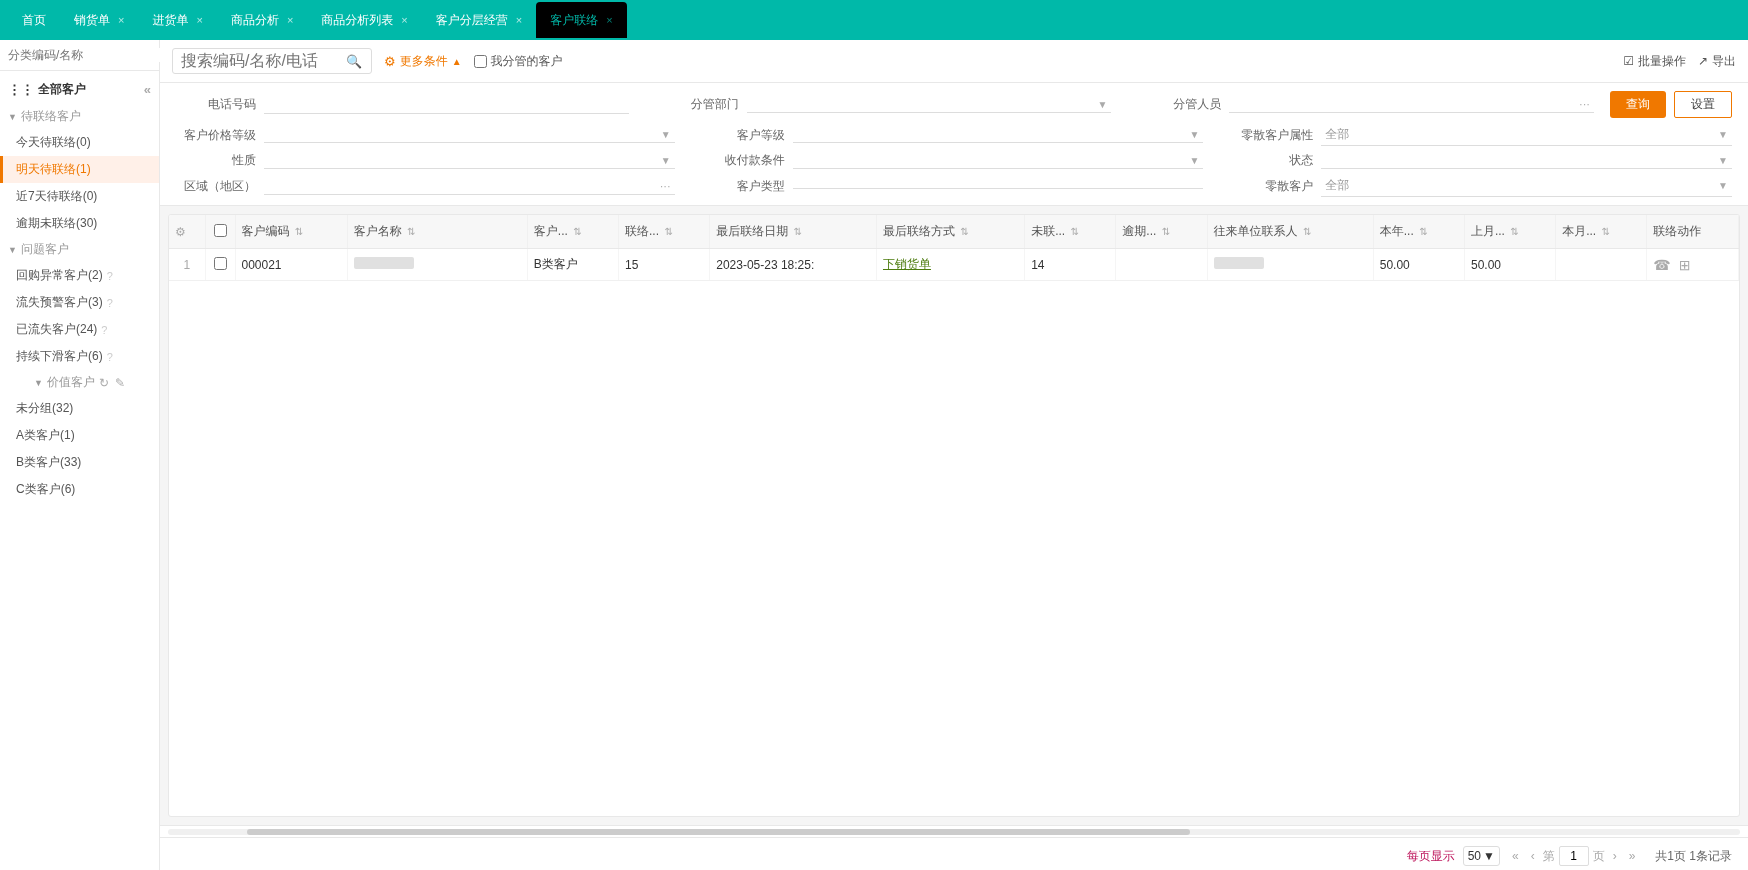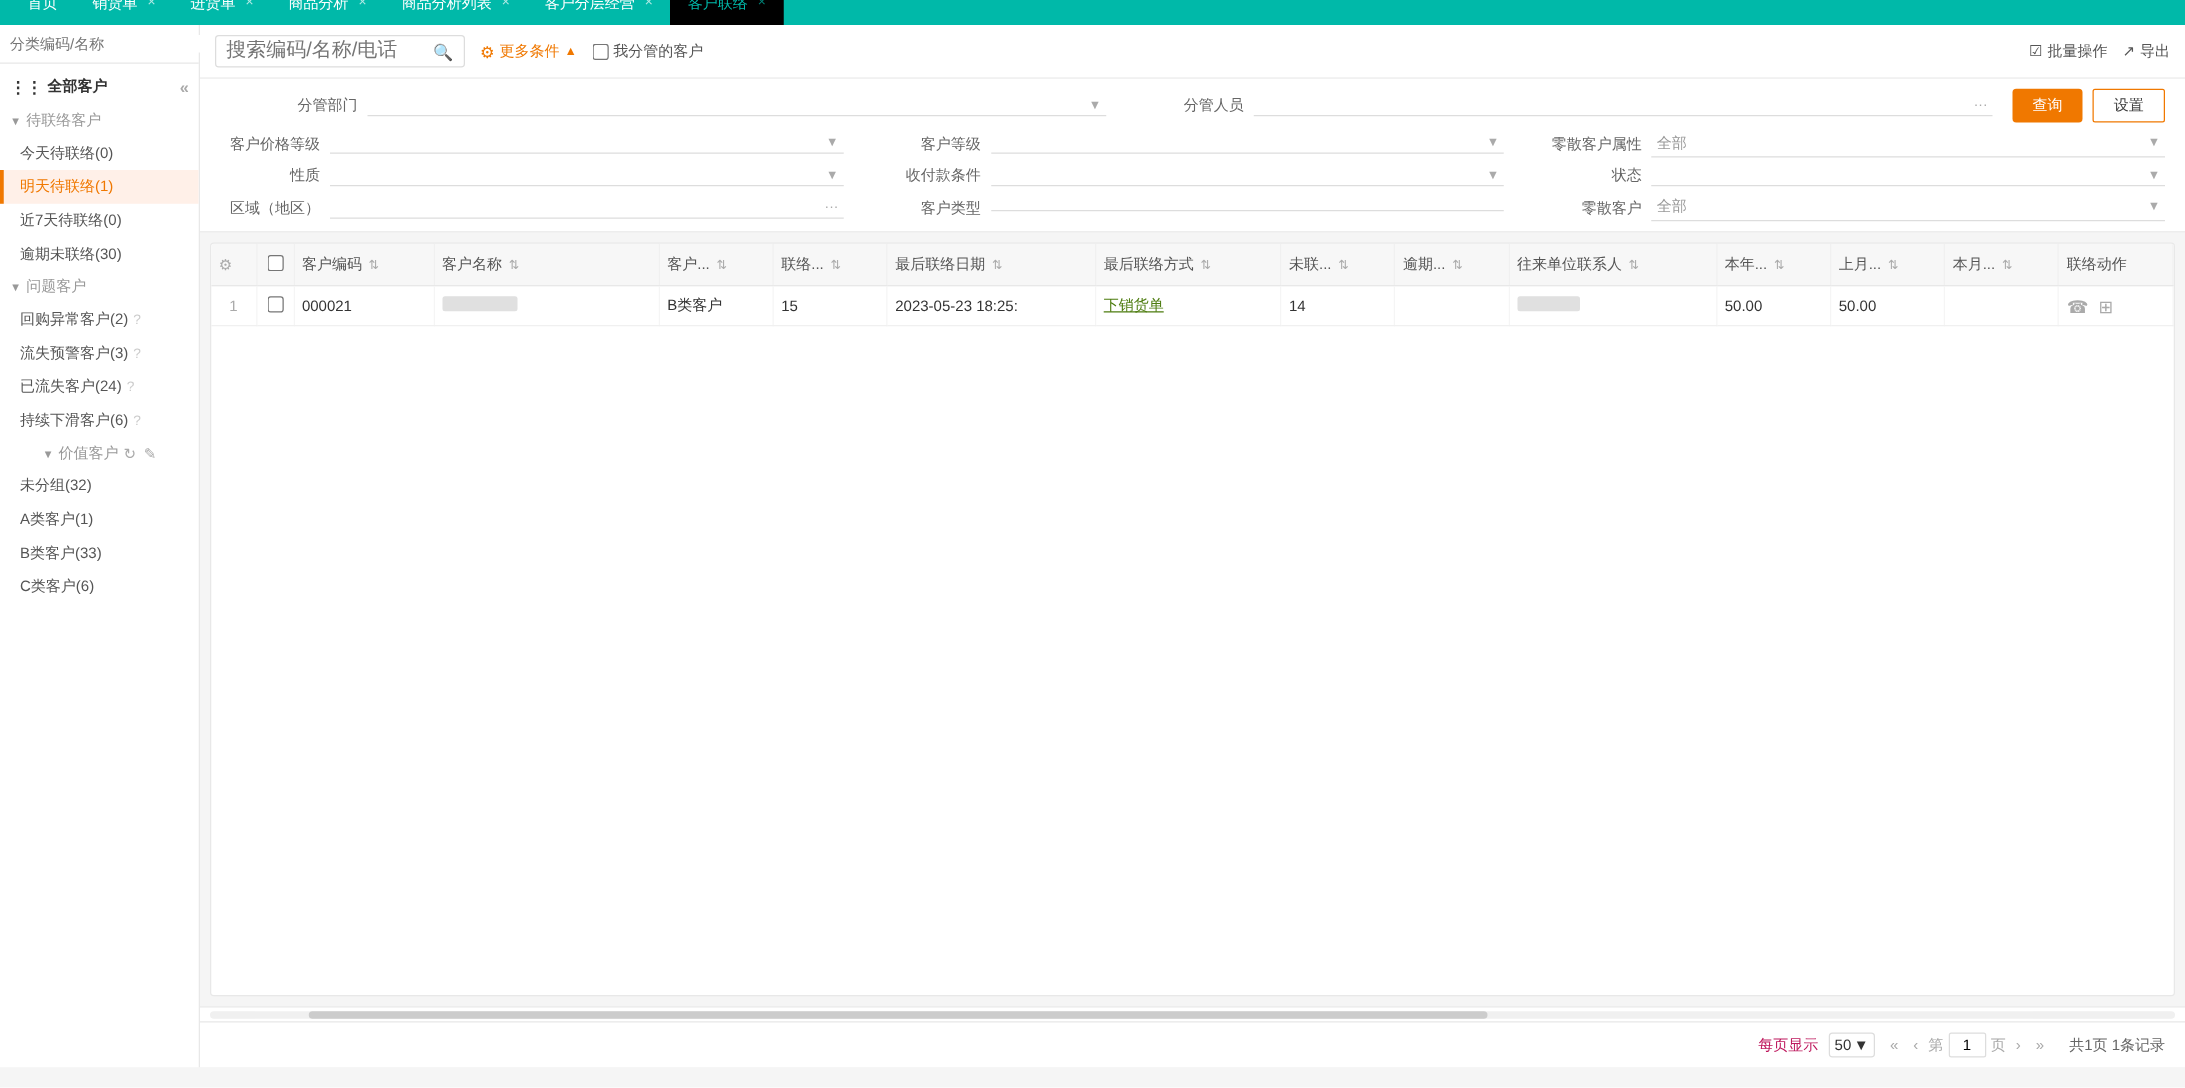--- a/index.html
+++ b/index.html
@@ -1,23 +1,23 @@
 <!DOCTYPE html>
 <html><head>
   <meta charset="utf-8">
   <style>
     * { box-sizing: border-box; margin: 0; padding: 0; font-family: 'Microsoft YaHei', Arial, sans-serif; font-size: 12px; }
     body { background: #f5f5f5; min-width: 1748px; }
 
     
     .top-nav {
       background: #00b9a9;
-      height: 20px;
-      display: flex;
-      align-items: flex-end;
+      height: 40px;
+      display: flex;
+      align-items: center;
       padding: 0 8px;
       gap: 0;
     }
     .nav-item {
       color: #fff;
       padding: 0 14px;
       height: 36px;
       display: flex;
       align-items: center;
       cursor: pointer;
@@ -498,20 +498,24 @@
         <div class="export-btn">
           <span>↗</span>
           <span>导出</span>
         </div>
       </div>
     </div>
 
     <div class="filter-panel">
 
       <div class="filter-row">
+        <div class="filter-field">
+          <span class="filter-label">电话号码</span>
+          <input class="filter-input" type="text" style="width: 340px;">
+        </div>
         <div class="filter-divider"></div>
         <div class="filter-field">
           <span class="filter-label">分管部门</span>
           <div class="filter-select" style="flex:1;">
             <span class="filter-select-text"></span>
             <span class="filter-chevron">▼</span>
           </div>
         </div>
         <div class="filter-divider"></div>
         <div class="filter-field">

